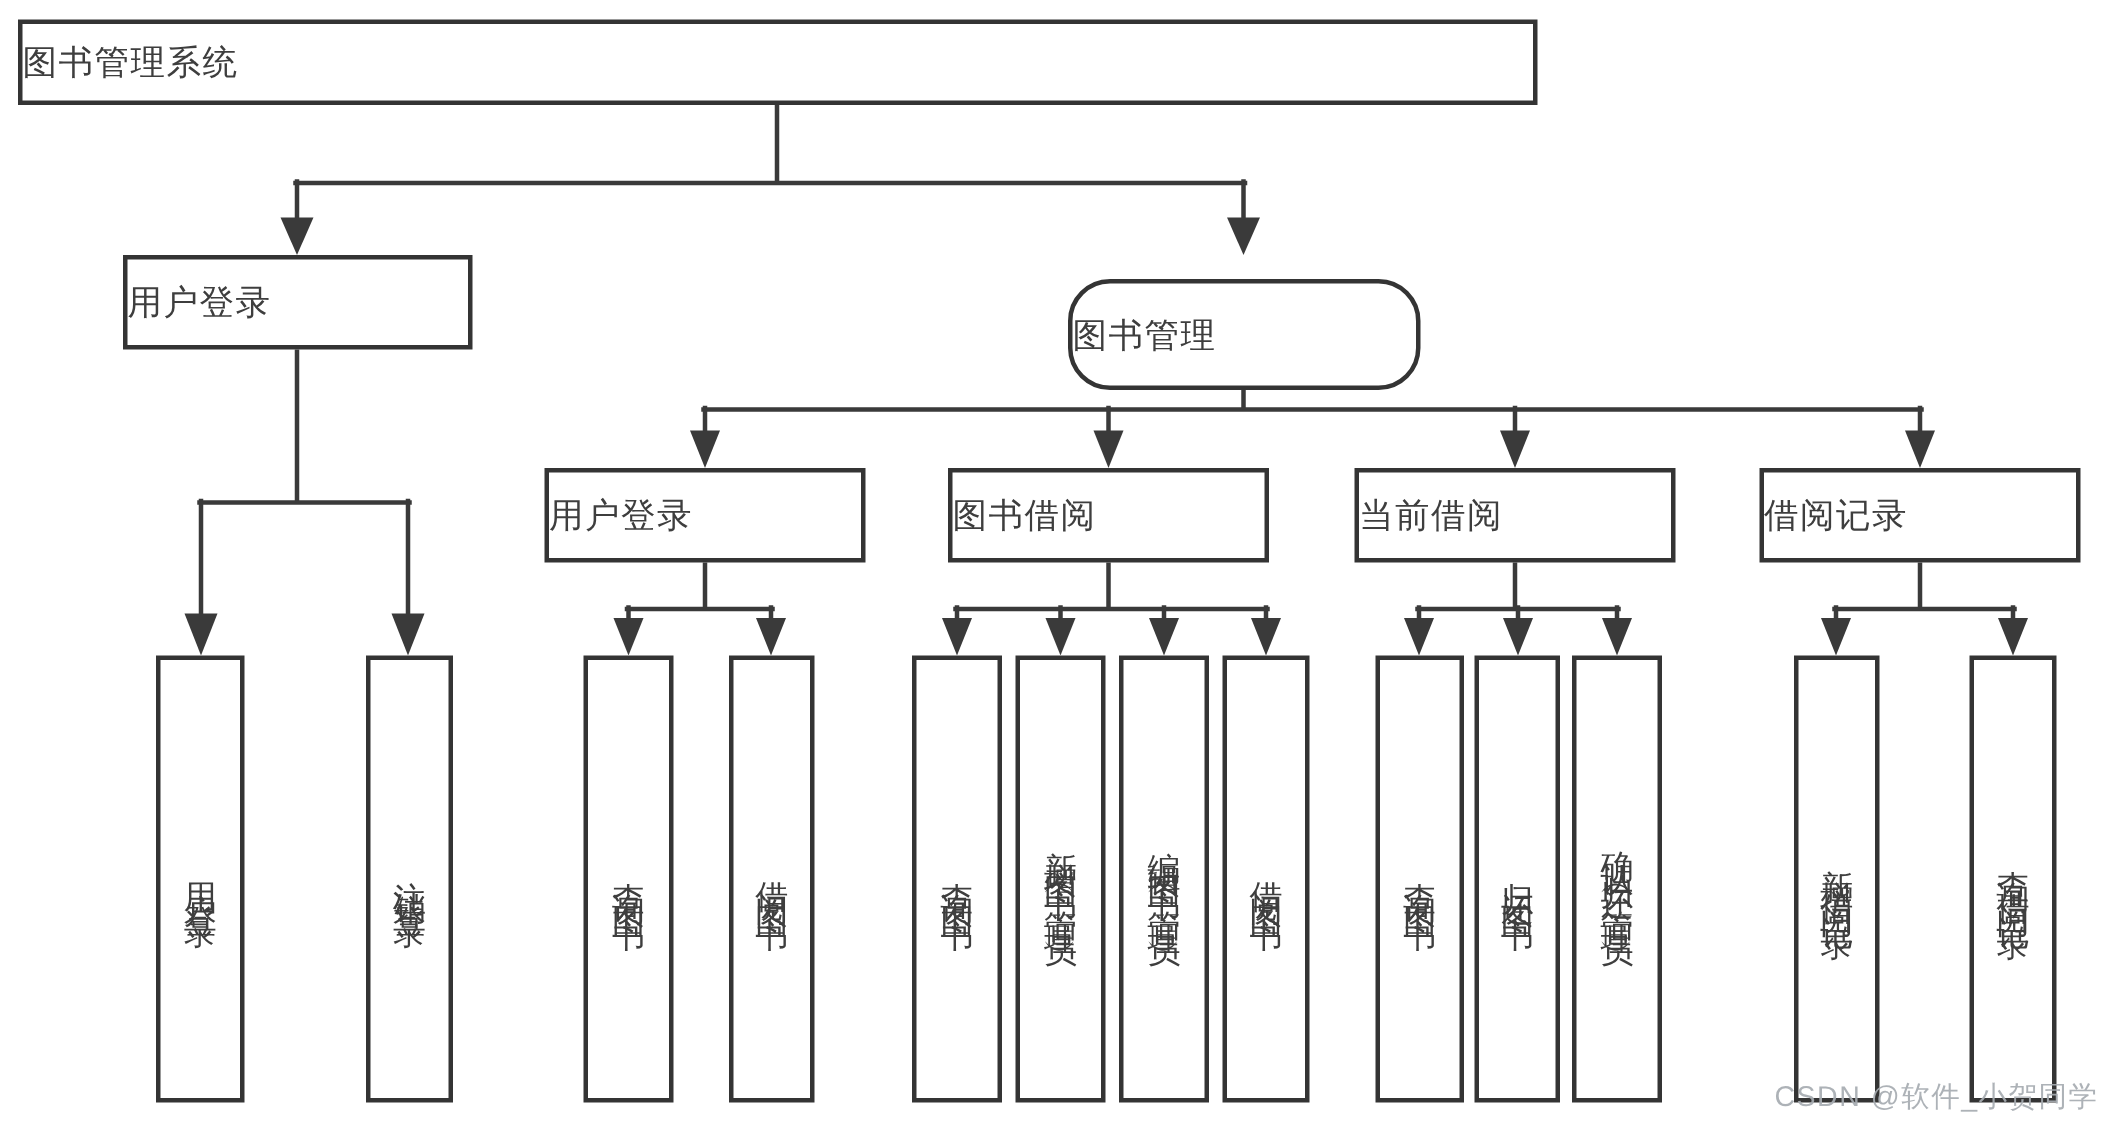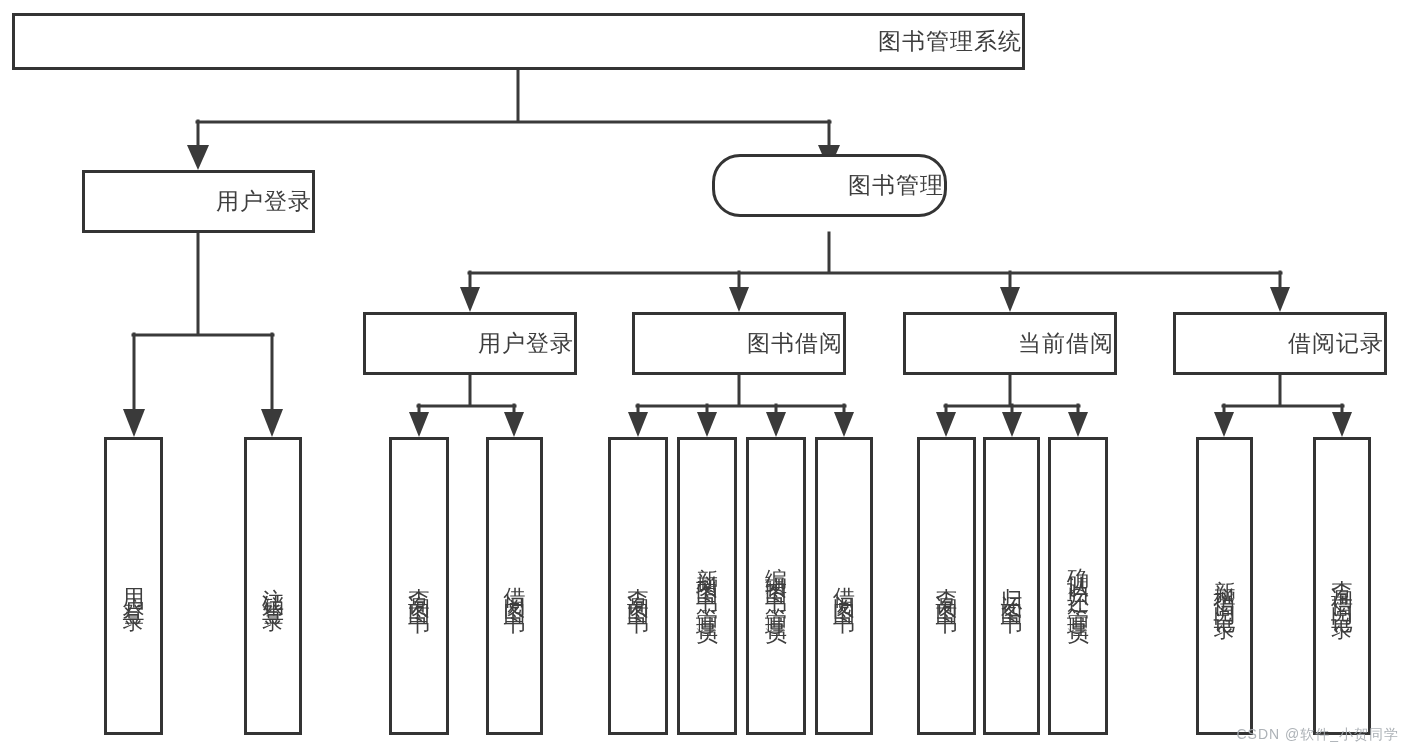--- a/index.html
+++ b/index.html
@@ -22,29 +22,29 @@
     width: 1405px;
     height: 747px;
   }
   .node {
     position: absolute;
     box-sizing: border-box;
     background: #ffffff;
     border: 3px solid #343434;
     display: flex;
     align-items: center;
-    justify-content: flex-end;
+    justify-content: flex-start;
     color: #3e3e3e;
     font-size: 23px;
     letter-spacing: 1px;
     white-space: nowrap;
   }
   .root  { left: 12px;   top: 13px;  width: 1013px; height: 57px; }
   .l2a   { left: 82px;   top: 170px; width: 233px;  height: 63px; }
-  .l2b   { left: 712px;  top: 154px; width: 235px;  height: 63px; border-radius: 28px; }
+  .l2b   { left: 712px;  top: 186px; width: 235px;  height: 74px; border-radius: 28px; }
   .l3    { top: 312px;   height: 63px; width: 214px; }
   .l3a   { left: 363px; }
   .l3b   { left: 632px; }
   .l3c   { left: 903px; }
   .l3d   { left: 1173px; }
   .leaf {
     position: absolute;
     top: 437px;
     height: 298px;
     box-sizing: border-box;
@@ -71,21 +71,21 @@
   .g3d { left: 815px;  width: 58px; }
   .g4a { left: 917px;  width: 59px; }
   .g4b { left: 983px;  width: 57px; }
   .g4c { left: 1048px; width: 60px; }
   .g5a { left: 1196px; width: 57px; }
   .g5b { left: 1313px; width: 58px; }
   .watermark {
     position: absolute;
     right: 6px;
     bottom: 3px;
-    font-size: 14px;
+    font-size: 19px;
     color: rgba(166, 171, 177, 0.92);
     letter-spacing: 1px;
     z-index: 10;
     white-space: nowrap;
   }
 </style>
 </head>
 <body>
 
 <div class="stage">

